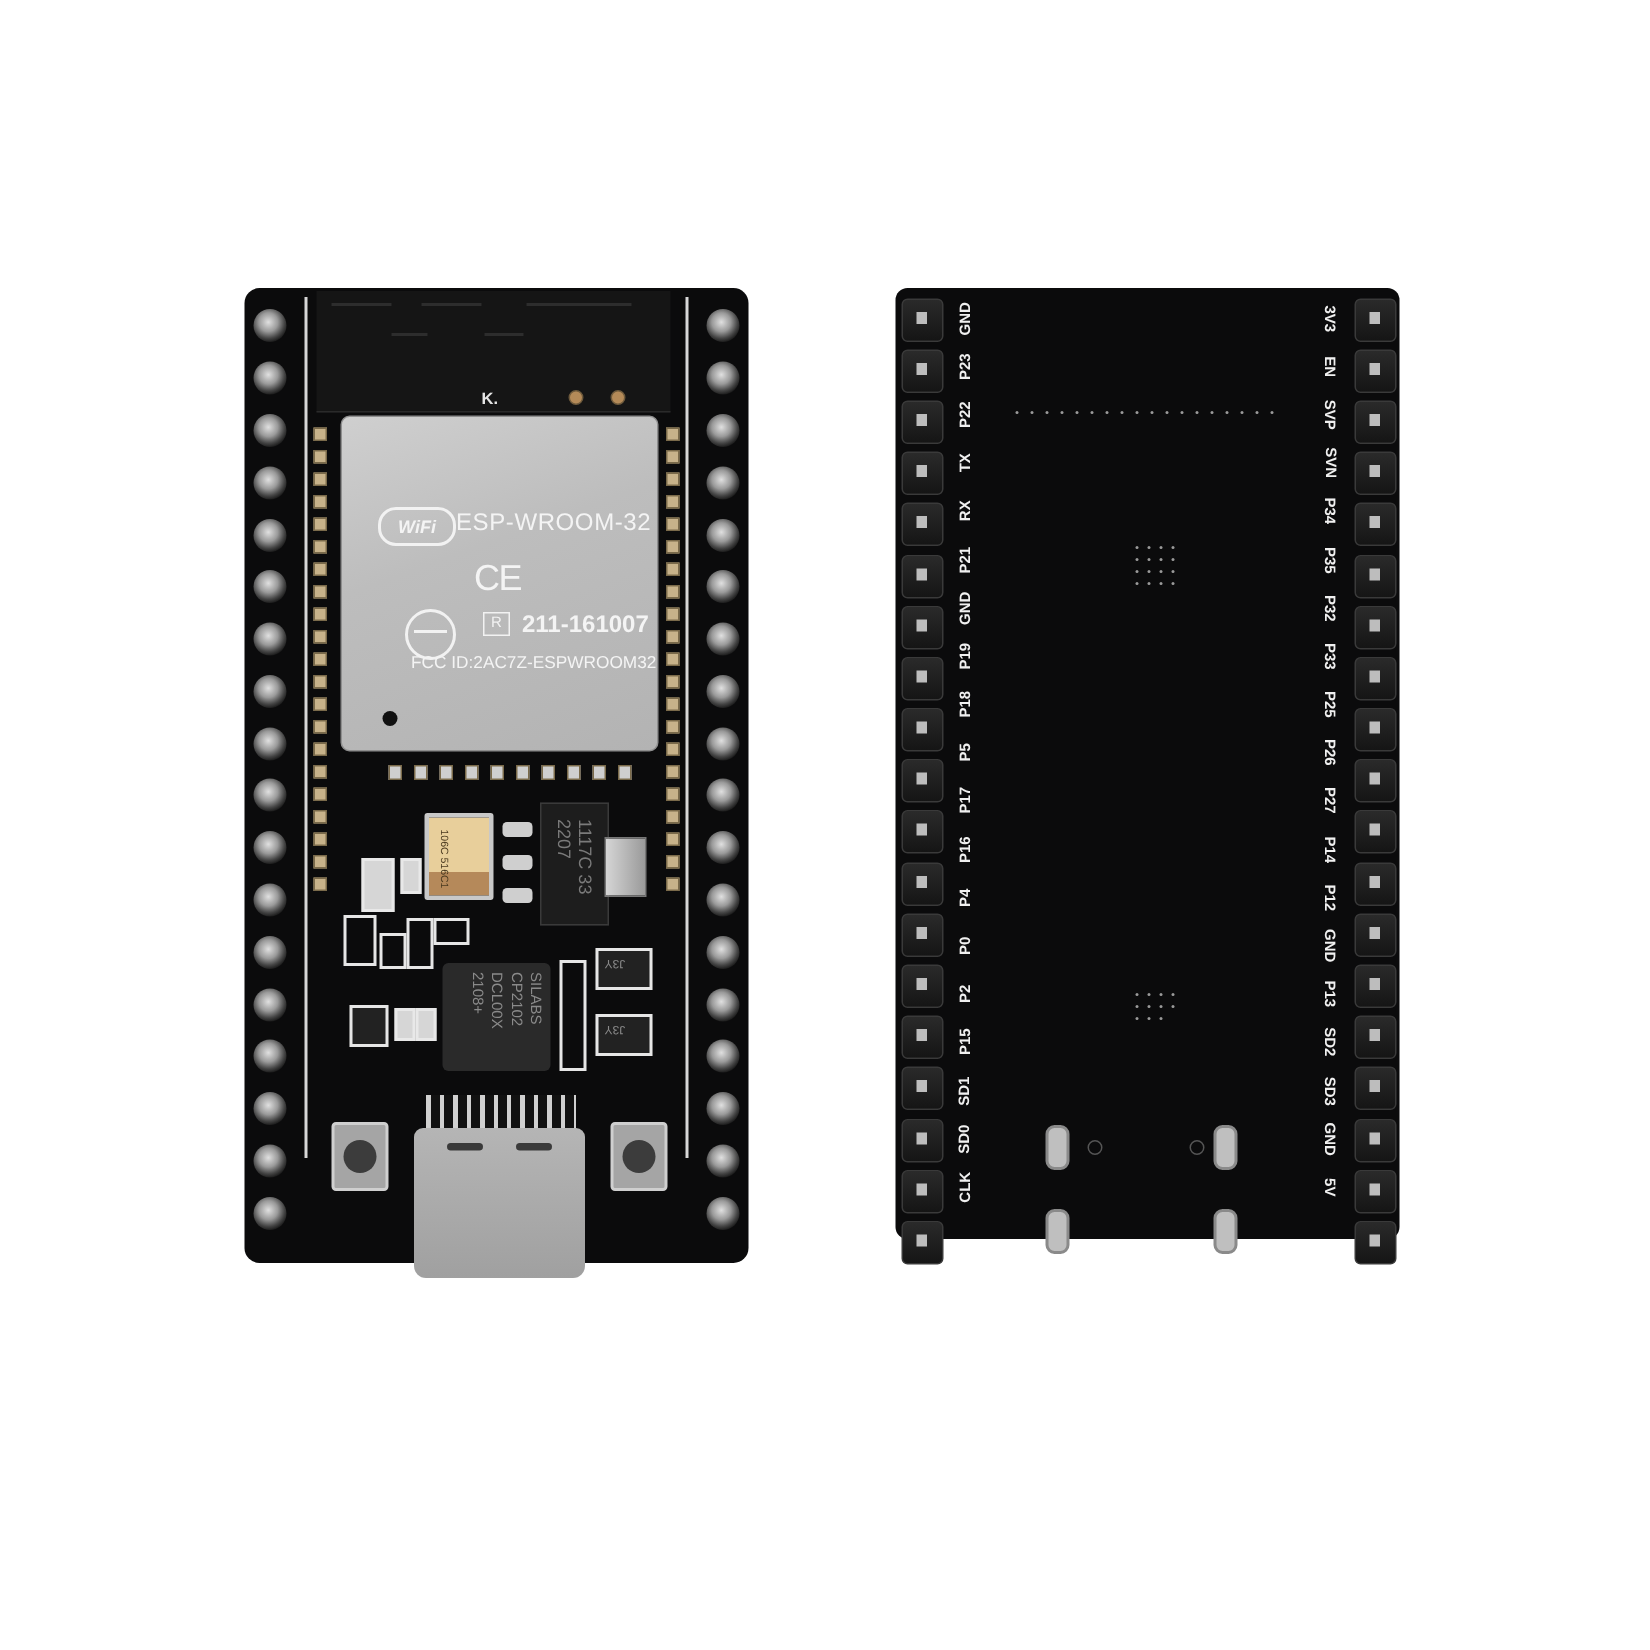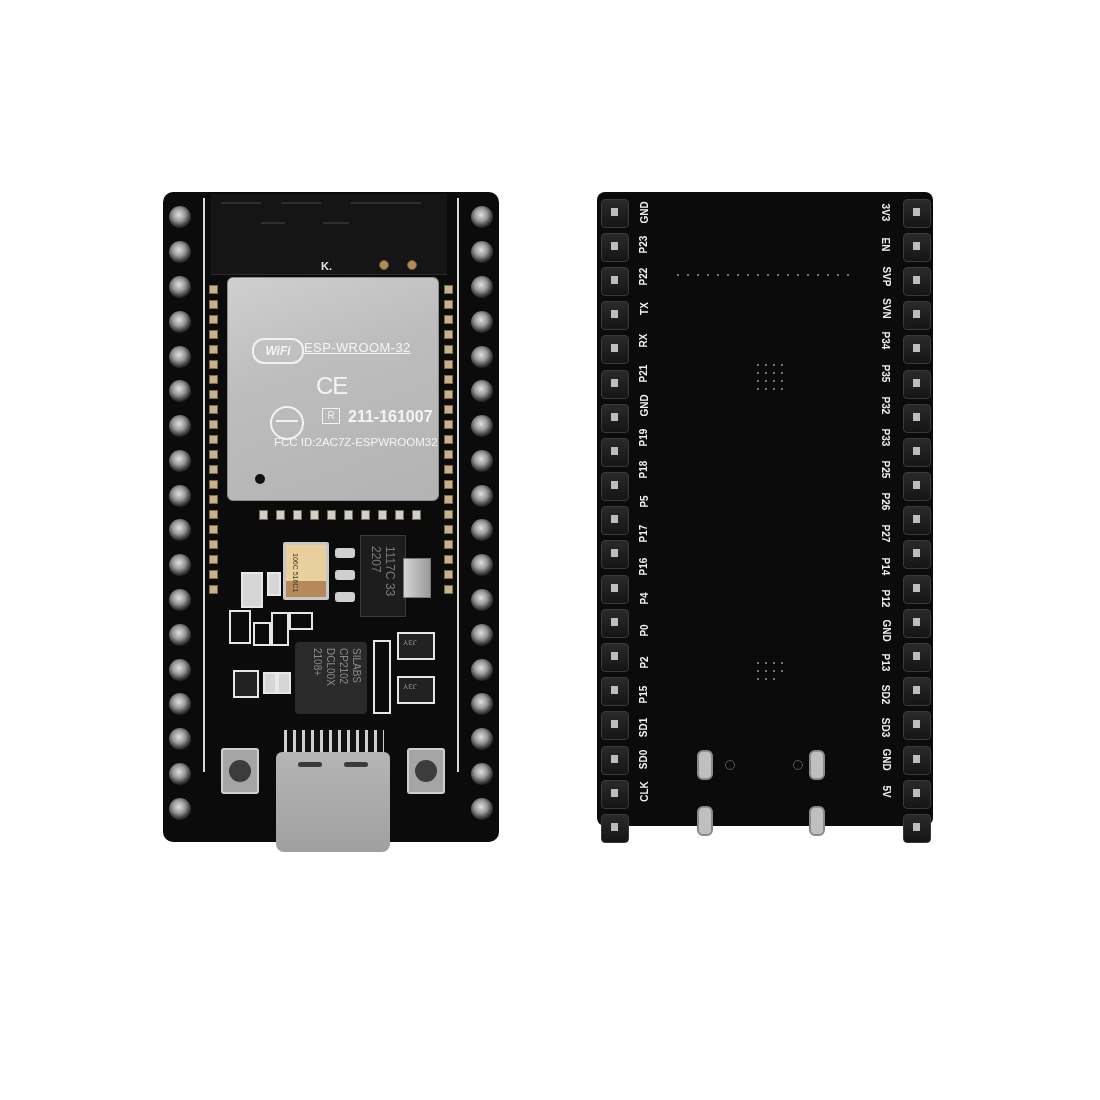--- a/index.html
+++ b/index.html
@@ -22,21 +22,21 @@
   .castellation { position:absolute; display:flex; }
   .castellation.v { flex-direction:column; }
   .castellation .pad { background:#c7b28a; border:1px solid #7a6a4a; }
   .castellation.v .pad { width:7px; height:7px; margin:3px 0; }
   .castellation.h .pad { width:7px; height:8px; margin:0 4px; background:#cfcfcf; }
 
   .shield { position:absolute; left:64px; top:85px; width:210px; height:222px; border-radius:6px;
      background: linear-gradient(160deg,#cfcfcf 0%,#bdbdbd 40%,#b3b3b3 100%); border:1px solid #8e8e8e; }
   .shield .wifi { position:absolute; left:24px; top:60px; width:48px; height:22px; border:2px solid #f2f2f2; border-radius:12px;
      color:#f4f4f4; font-size:12px; font-weight:bold; text-align:center; line-height:22px; font-style:italic; }
-  .shield .model { position:absolute; left:76px; top:62px; color:#f4f4f4; font-size:13px; letter-spacing:0.4px;text-decoration:underline; }
+  .shield .model { position:absolute; left:76px; top:62px; color:#f4f4f4; font-size:16px; letter-spacing:0.4px; }
   .shield .ce { position:absolute; left:88px; top:94px; color:#f4f4f4; font-size:24px; letter-spacing:-1px; }
   .shield .telec { position:absolute; left:42px; top:128px; width:30px; height:30px; border:2px solid #f2f2f2; border-radius:50%; }
   .shield .telec::after { content:""; position:absolute; left:4px; top:12px; width:22px; height:2px; background:#f2f2f2; }
   .shield .rbox { position:absolute; left:94px; top:130px; width:16px; height:14px; border:1.5px solid #f2f2f2; color:#f2f2f2; font-size:10px; text-align:center; line-height:14px; }
   .shield .cert { position:absolute; left:120px; top:130px; color:#f4f4f4; font-size:16px; font-weight:bold; }
   .shield .fcc { position:absolute; left:46px; top:158px; color:#f4f4f4; font-size:11.5px; }
   .shield .pin1 { position:absolute; left:27px; top:196px; width:10px; height:10px; border-radius:50%; background:#111; }
 
   
   .comp { position:absolute; }

